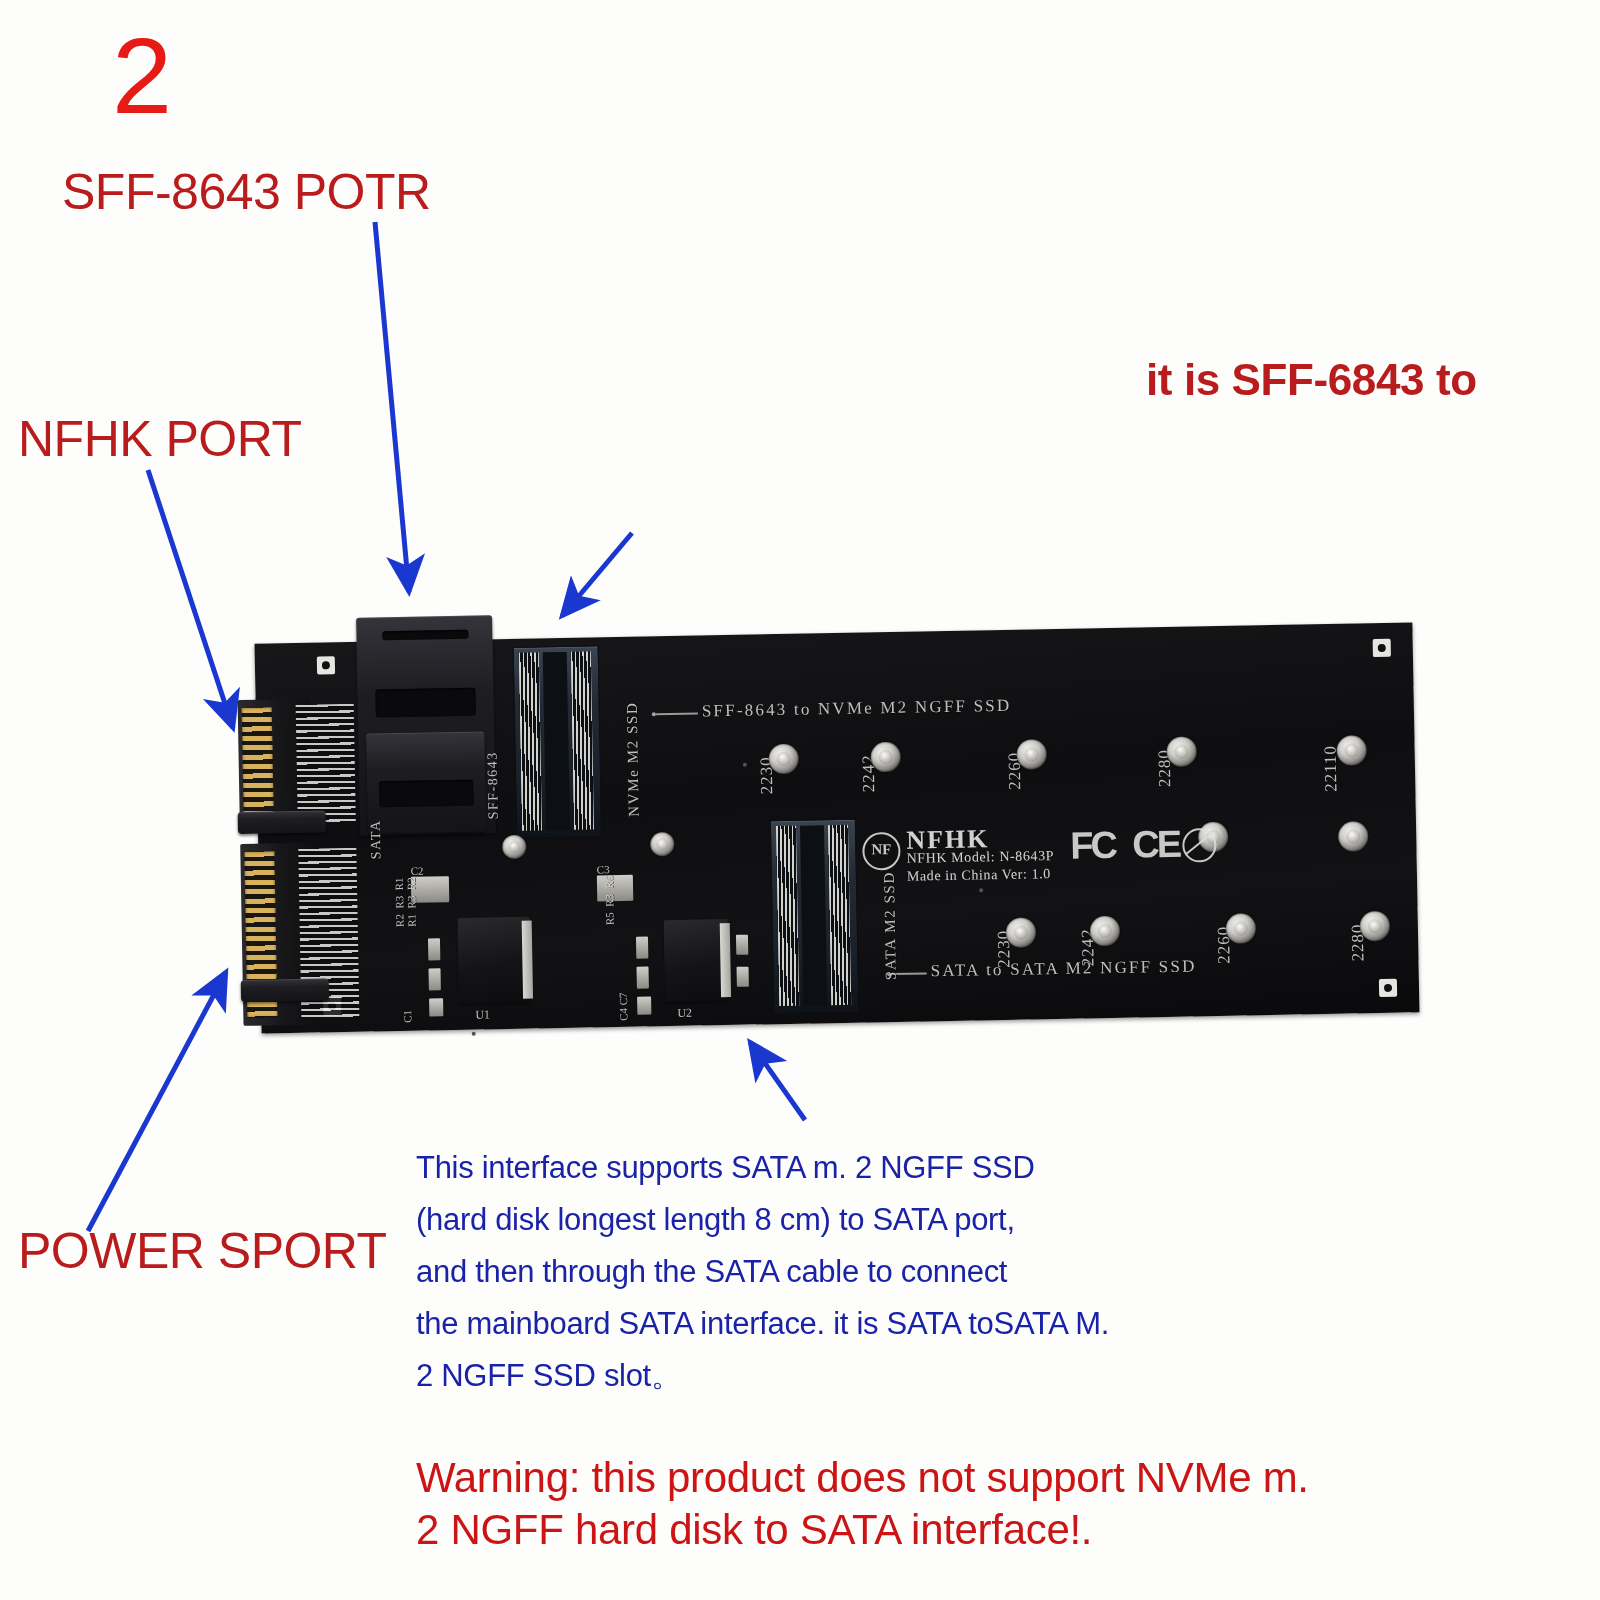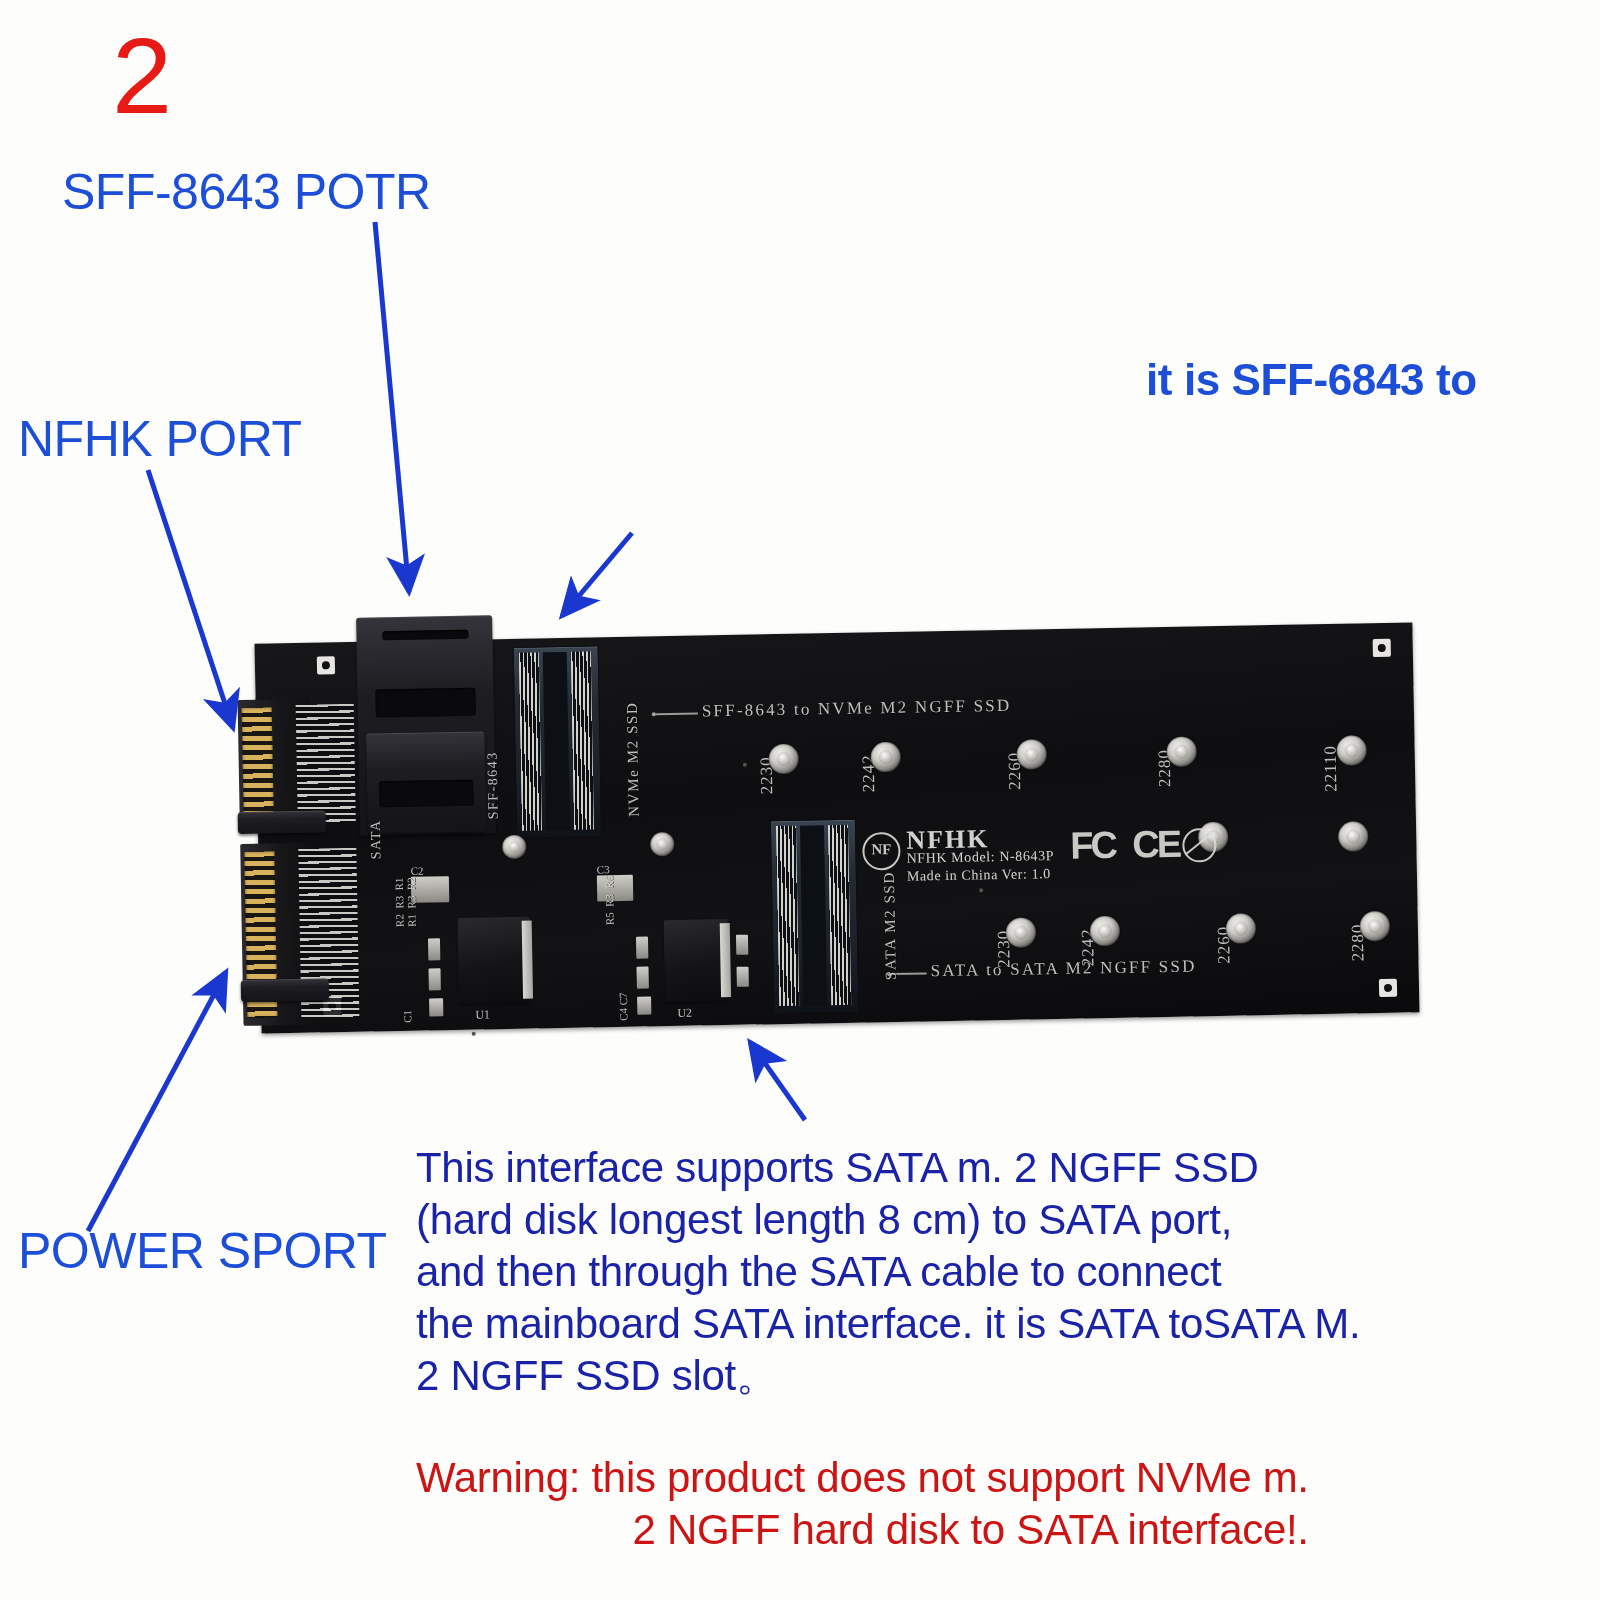--- a/index.html
+++ b/index.html
@@ -19,21 +19,21 @@
     position: absolute;
     left: 0; top: 0;
     width: 1600px;
     height: 1600px;
     background: #fdfdfb;
   }
 
   
   .anno {
     position: absolute;
-    color: #1d4ed8;
+    color: #b91c1c;
     font-family: "Liberation Sans", sans-serif;
     white-space: pre;
     line-height: 1.0;
   }
   .anno-blk {
     position: absolute;
     color: #1a23a8;
     font-family: "Liberation Sans", sans-serif;
     white-space: pre;
   }
@@ -72,31 +72,30 @@
     letter-spacing: -0.4px;
   }
   #txt-top-tail {
     left: 1146px; top: 358px;
     font-size: 44px;
     font-weight: bold;
     letter-spacing: -0.4px;
   }
   #txt-bottom {
     left: 416px; top: 1142px;
-    font-size: 42px;
+    font-size: 31px;
     line-height: 52px;
     letter-spacing: -0.3px;
   }
   #txt-warning {
     left: 416px; top: 1452px;
     font-size: 42px;
     line-height: 52px;
     color: #cc1414;
     letter-spacing: -0.3px;
-    text-align: right;
   }
 
   
   #arrows {
     position: absolute;
     left: 0; top: 0;
     width: 1600px; height: 1600px;
     pointer-events: none;
   }
 

